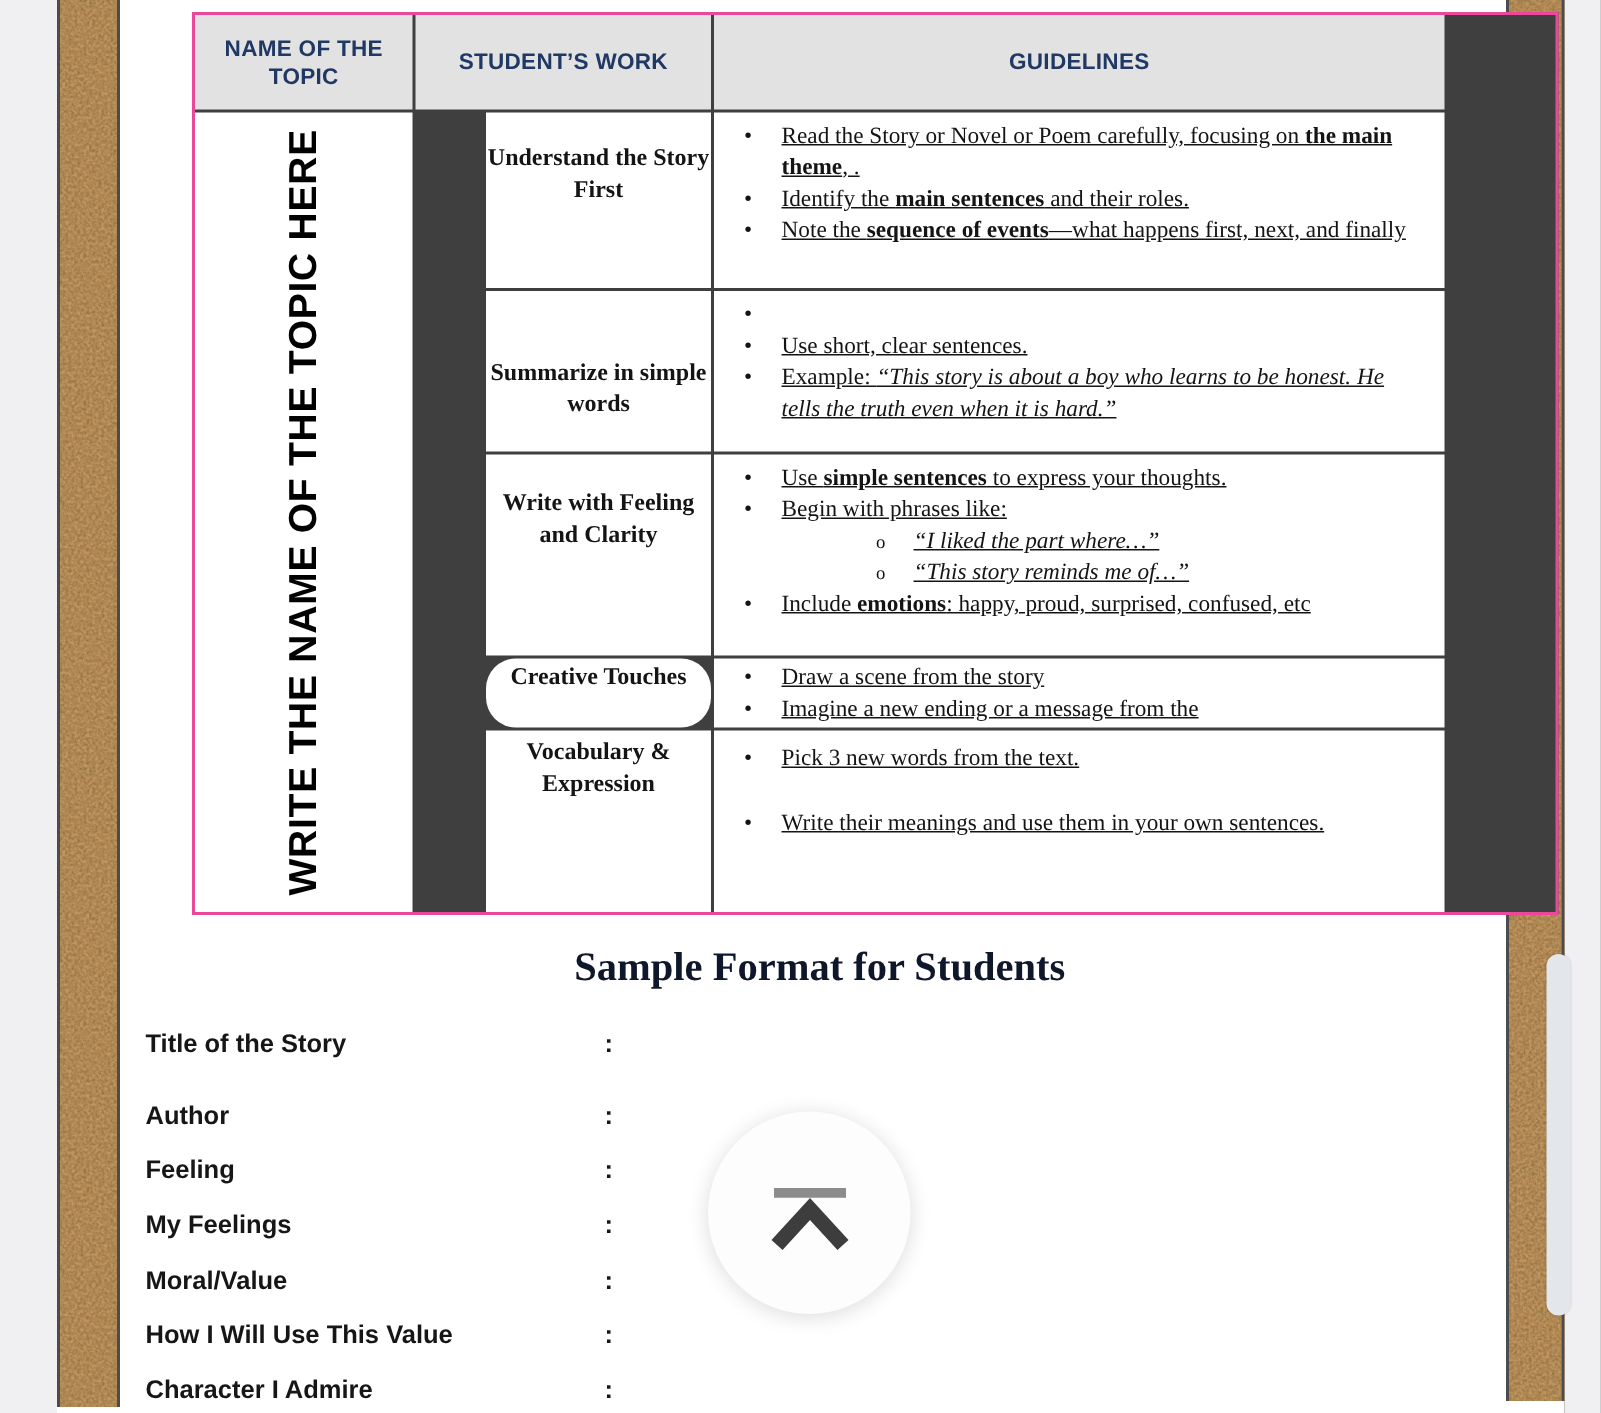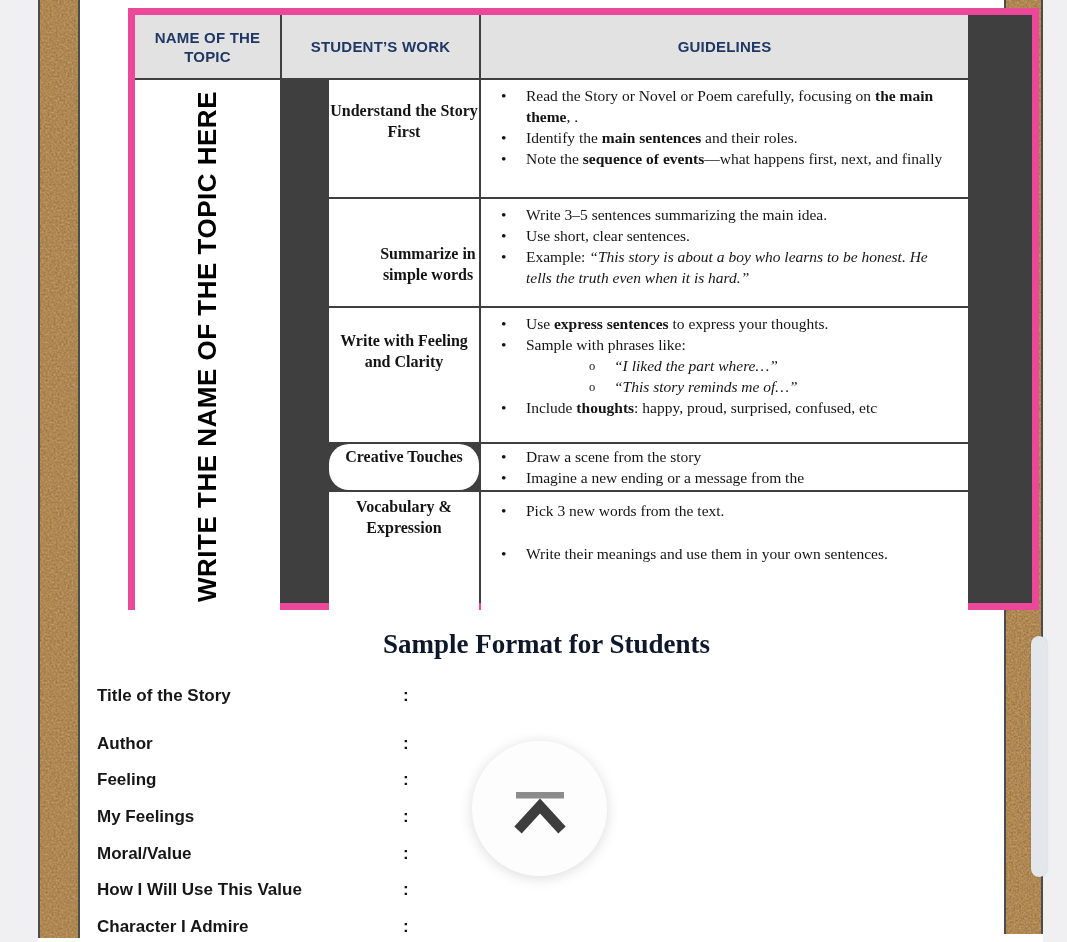--- a/index.html
+++ b/index.html
@@ -14,40 +14,40 @@
   .cork svg{position:absolute;left:0;top:0;width:100%;height:100%;display:block;}
   .cork-cover{position:absolute;background:#ffffff;}
   .cover-l{left:38px;width:42px;bottom:0;height:4px;}
   .cover-r{left:1004px;width:39px;bottom:0;height:8px;}
   
   .scroll-thumb{position:absolute;left:1031px;top:636px;width:16px;height:241px;border-radius:8px;
         background:#e3e6ea;box-shadow:0 0 2px rgba(0,0,0,.18);}
   
   .doc-table{position:absolute;left:128px;top:8px;width:911px;height:602px;box-sizing:border-box;
         display:grid;grid-template-columns:145px 197px 487px;grid-template-rows:63px 117px 107px 134px 46px 121px;
-        gap:2px;background:#3f3f3f;border:7px solid #ec4899;}
+        gap:2px;background:#3f3f3f;border:2px solid #ec4899;}
   .cell{background:#ffffff;overflow:hidden;}
   .th{background:#e2e2e2;display:flex;align-items:center;justify-content:center;text-align:center;
       font-family:"Liberation Sans",sans-serif;font-weight:700;font-size:15px;color:#1f3864;letter-spacing:.2px;}
   .th .hwrap{max-width:112px;line-height:19px;}
   .topic-cell{display:flex;align-items:center;justify-content:center;}
   .topic-cell .vtext{transform:rotate(-90deg);white-space:nowrap;font-family:"Liberation Sans",sans-serif;
       font-weight:700;font-size:26px;letter-spacing:.5px;color:#000;}
   .work{display:flex;justify-content:center;text-align:center;font-weight:700;font-size:16px;line-height:21px;margin-left:47px;}
   .work span{max-width:162px;}
-  .work.w1{padding-top:20px;} .work.w2{padding-top:44px;padding-left:48px;} .work.w3{padding-top:22px;}
+  .work.w1{padding-top:20px;} .work.w2{padding-top:44px;} .work.w3{padding-top:22px;}
   .work.w4{padding-top:2px;border-radius:20px;}  .work.w5{padding-top:4px;}
   .guide{padding:5px 6px 0 20px;font-size:15.5px;line-height:21px;}
   .guide.g4{padding-top:2px;} .guide.g5{padding-top:8px;}
   .g-line{display:flex;}
   .g-line.circle{padding-left:88px;}
   .g-line.gapped{margin-top:22px;}
   .blt{flex:0 0 25px;}
   .blt.circ{flex:0 0 25px;font-size:12.5px;transform:translateY(1px);}
-  .g-text{flex:0 1 auto;max-width:424px;}
+  .g-text{flex:0 1 auto;max-width:424px;text-decoration:underline;}
   .g-text .b{font-weight:700;}
   .g-text .i{font-style:italic;}
   
   .sample-title{position:absolute;top:629px;left:128px;width:837px;text-align:center;
       font-weight:700;font-size:27px;color:#0f172a;}
   .field-row{position:absolute;left:97px;width:420px;height:22px;
       font-family:Liberation Sans, sans-serif;font-weight:700;font-size:17px;color:#161616;}
   .f-colon{position:absolute;left:306px;top:0;}
   
   .top-btn{position:absolute;left:472px;top:741px;width:135px;height:135px;border-radius:50%;
@@ -119,55 +119,54 @@
         <span class="g-text"><span>Note the </span><span class="b">sequence of events</span><span>—what happens first, next, and finally</span></span>
         </div>
     </div>
 
     <div class="cell work w2" style="grid-area:3/2">
       <span>Summarize in simple words</span>
       </div>
     <div class="cell guide" style="grid-area:3/3">
       <div class="g-line">
         <span class="blt">•</span>
-        <span class="g-text"><span>Write 3–5 sentences summarizing the main idea.</span></span>
         </div>
       <div class="g-line">
         <span class="blt">•</span>
         <span class="g-text"><span>Use short, clear sentences.</span></span>
         </div>
       <div class="g-line">
         <span class="blt">•</span>
         <span class="g-text"><span>Example: </span><span class="i">“This story is about a boy who learns to be honest. He tells the truth even when it is hard.”</span></span>
         </div>
     </div>
 
     <div class="cell work w3" style="grid-area:4/2">
       <span>Write with Feeling and Clarity</span>
       </div>
     <div class="cell guide" style="grid-area:4/3">
       <div class="g-line">
         <span class="blt">•</span>
-        <span class="g-text"><span>Use </span><span class="b">express sentences</span><span> to express your thoughts.</span></span>
-        </div>
-      <div class="g-line">
-        <span class="blt">•</span>
-        <span class="g-text"><span>Sample with phrases like:</span></span>
+        <span class="g-text"><span>Use </span><span class="b">simple sentences</span><span> to express your thoughts.</span></span>
+        </div>
+      <div class="g-line">
+        <span class="blt">•</span>
+        <span class="g-text"><span>Begin with phrases like:</span></span>
         </div>
       <div class="g-line circle">
         <span class="blt circ">o</span>
         <span class="g-text"><span class="i">“I liked the part where…”</span></span>
         </div>
       <div class="g-line circle">
         <span class="blt circ">o</span>
         <span class="g-text"><span class="i">“This story reminds me of…”</span></span>
         </div>
       <div class="g-line">
         <span class="blt">•</span>
-        <span class="g-text"><span>Include </span><span class="b">thoughts</span><span>: happy, proud, surprised, confused, etc</span></span>
+        <span class="g-text"><span>Include </span><span class="b">emotions</span><span>: happy, proud, surprised, confused, etc</span></span>
         </div>
     </div>
 
     <div class="cell work w4" style="grid-area:5/2">
       <span>Creative Touches</span>
       </div>
     <div class="cell guide g4" style="grid-area:5/3">
       <div class="g-line">
         <span class="blt">•</span>
         <span class="g-text"><span>Draw a scene from the story</span></span>

